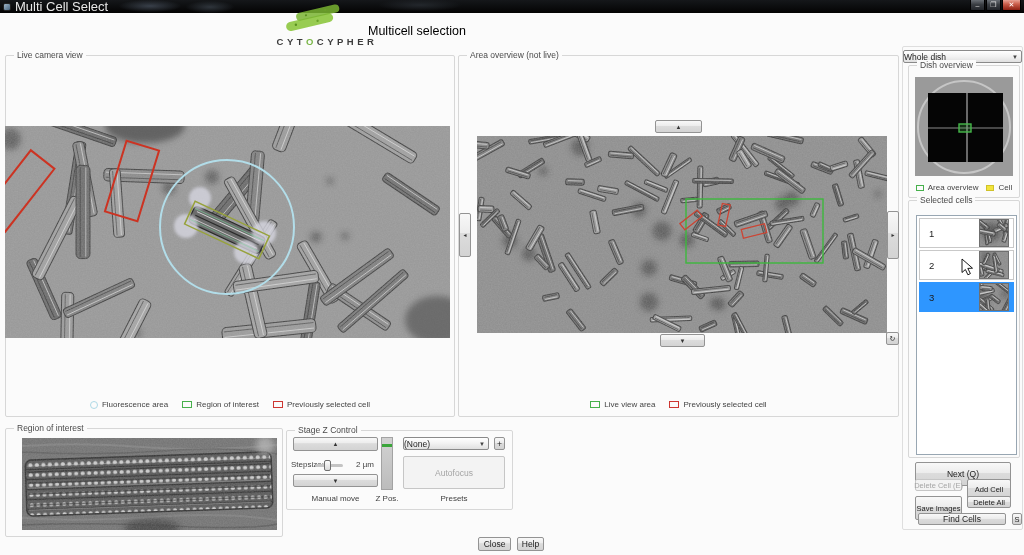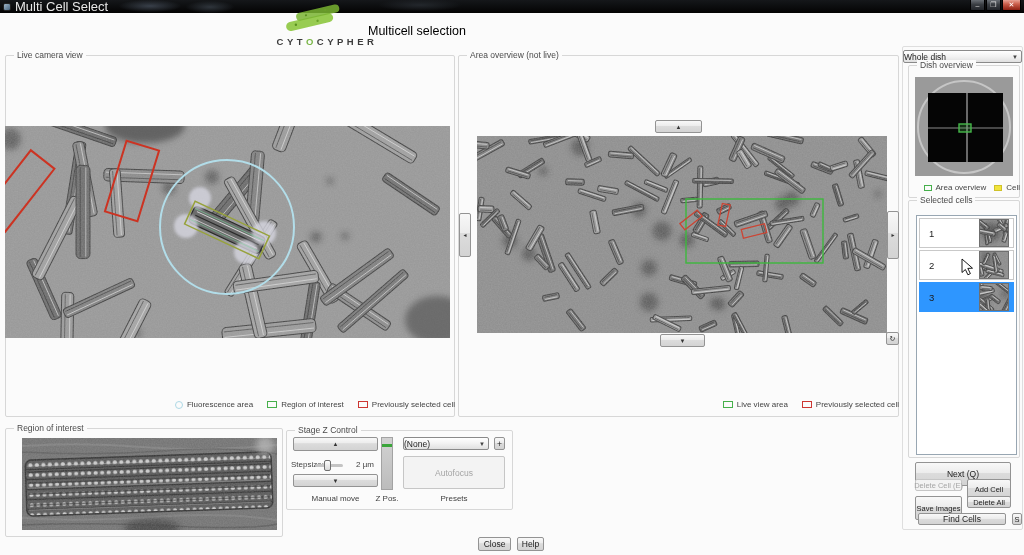--- a/index.html
+++ b/index.html
@@ -30,21 +30,21 @@
     background:linear-gradient(#f8f8f8,#ececec 45%,#dcdcdc 46%,#d3d3d3);
     border:1px solid #939393;border-radius:2px;font-size:8.5px;color:#1d1d1d;cursor:default;white-space:nowrap}
   .btn.small{font-size:7.5px}
   .btn.disabled{background:#f3f3f3;border-color:#c6c6c6;color:#a5a5a5}
   .arrowglyph{font-size:6px;line-height:1;color:#333}
   .combo{position:absolute;display:flex;align-items:center;
     background:linear-gradient(#ffffff,#f2f2f2 50%,#e0e0e0);border:1px solid #8a8a8a;border-radius:2px;
     font-size:8.5px;color:#222;}
   .combo .caret{margin-left:auto;font-size:6px;padding:0 3px;color:#444}
   
-  .legend{position:absolute;display:flex;justify-content:flex-end;align-items:center;gap:14px;font-size:8px;color:#444}
+  .legend{position:absolute;display:flex;justify-content:center;align-items:center;gap:14px;font-size:8px;color:#444}
   .legitem{display:flex;align-items:center;gap:4px}
   .sw{width:10px;height:7px;border:1.6px solid;background:transparent}
   .sw.circle{width:8px;height:8px;border-radius:50%;border-width:1.2px}
   .sw.green{border-color:#46b04b}
   .sw.red{border-color:#cd3632}
   .sw.cyan{border-color:#aed9e6}
   .sw.yellowfill{background:#f2e43c;border-color:#cfc22a}
   
   .celllist{position:absolute;background:#fff;border:1px solid #98a6b2;overflow:hidden}
   .cellrow{position:relative;margin:2px;height:30px;border:1px solid #c9c9c9;background:#fff;display:flex;align-items:center}

